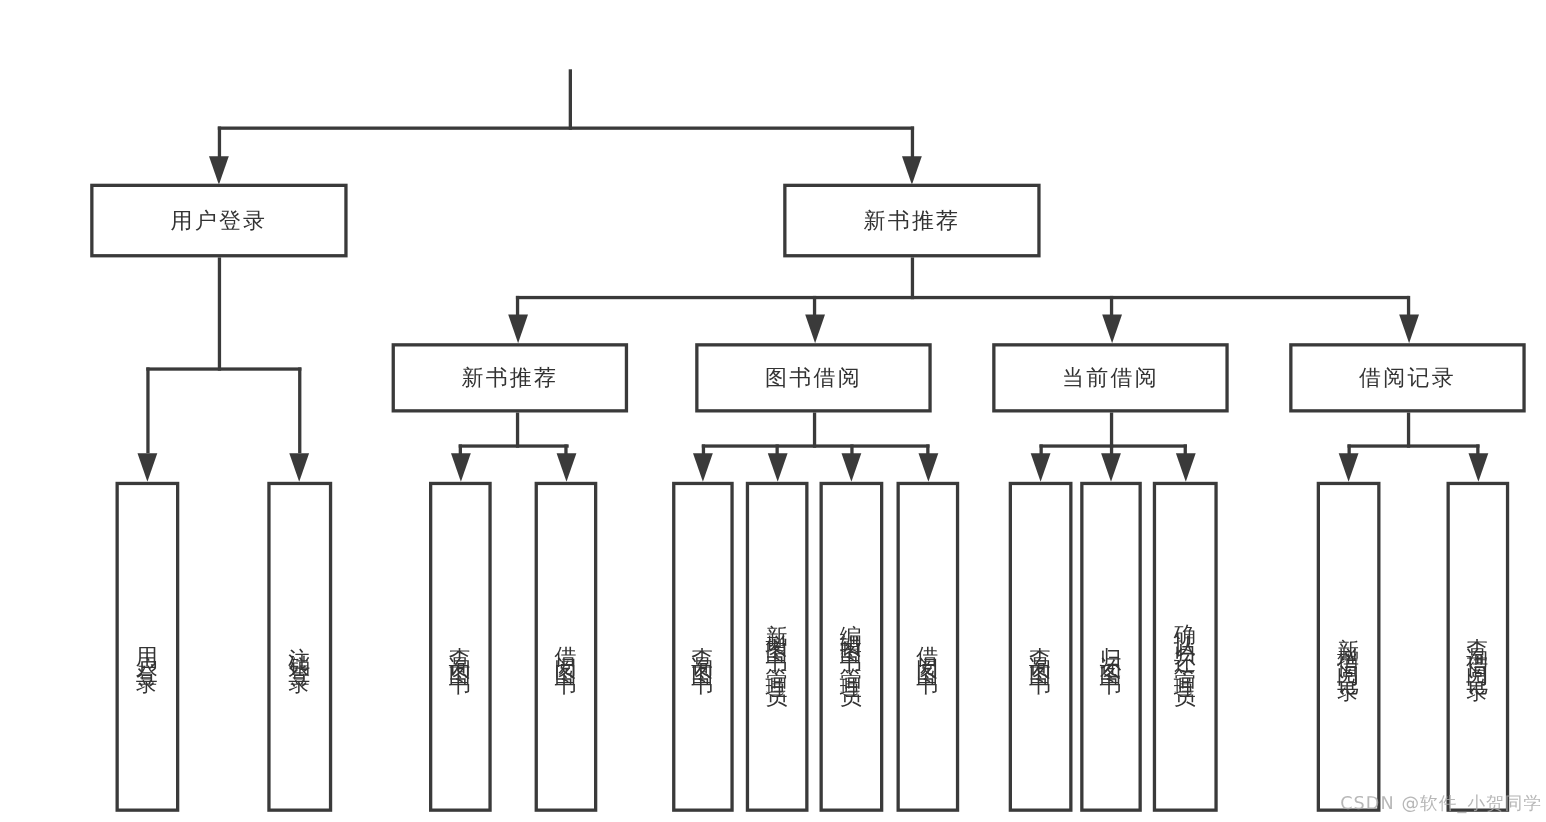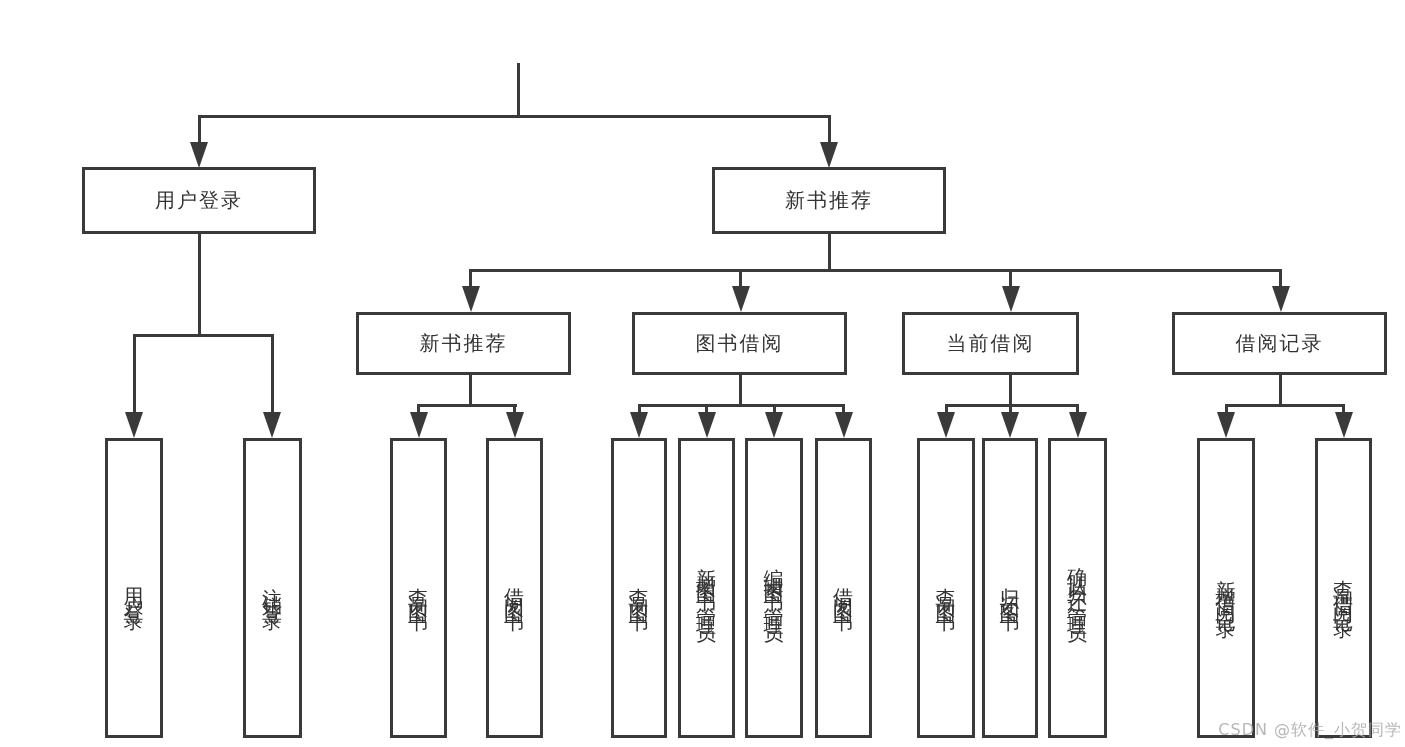--- a/index.html
+++ b/index.html
@@ -92,21 +92,21 @@
   <div class="arrowhead" style="left:1002px;top:286px;"></div>
   <div class="line" style="left:1279px;top:269px;width:3px;height:20px;"></div>
   <div class="arrowhead" style="left:1272px;top:286px;"></div>
 
   <div class="box" style="left:356px;top:312px;width:215px;height:63px;">
     <span class="h-label">新书推荐</span>
   </div>
   <div class="box" style="left:632px;top:312px;width:215px;height:63px;">
     <span class="h-label">图书借阅</span>
   </div>
-  <div class="box" style="left:902px;top:312px;width:177px;height:63px;">
+  <div class="box" style="left:902px;top:312px;width:215px;height:63px;">
     <span class="h-label">当前借阅</span>
   </div>
   <div class="box" style="left:1172px;top:312px;width:215px;height:63px;">
     <span class="h-label">借阅记录</span>
   </div>
 
   <div class="line" style="left:469px;top:375px;width:3px;height:32px;"></div>
   <div class="line" style="left:417px;top:404px;width:100px;height:3px;"></div>
   <div class="line" style="left:417px;top:404px;width:3px;height:10px;"></div>
   <div class="arrowhead" style="left:410px;top:412px;"></div>

